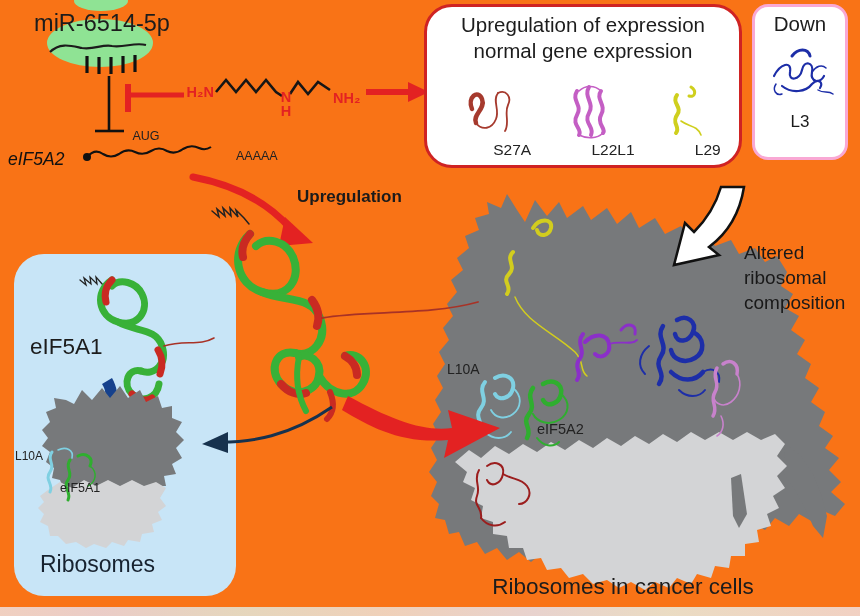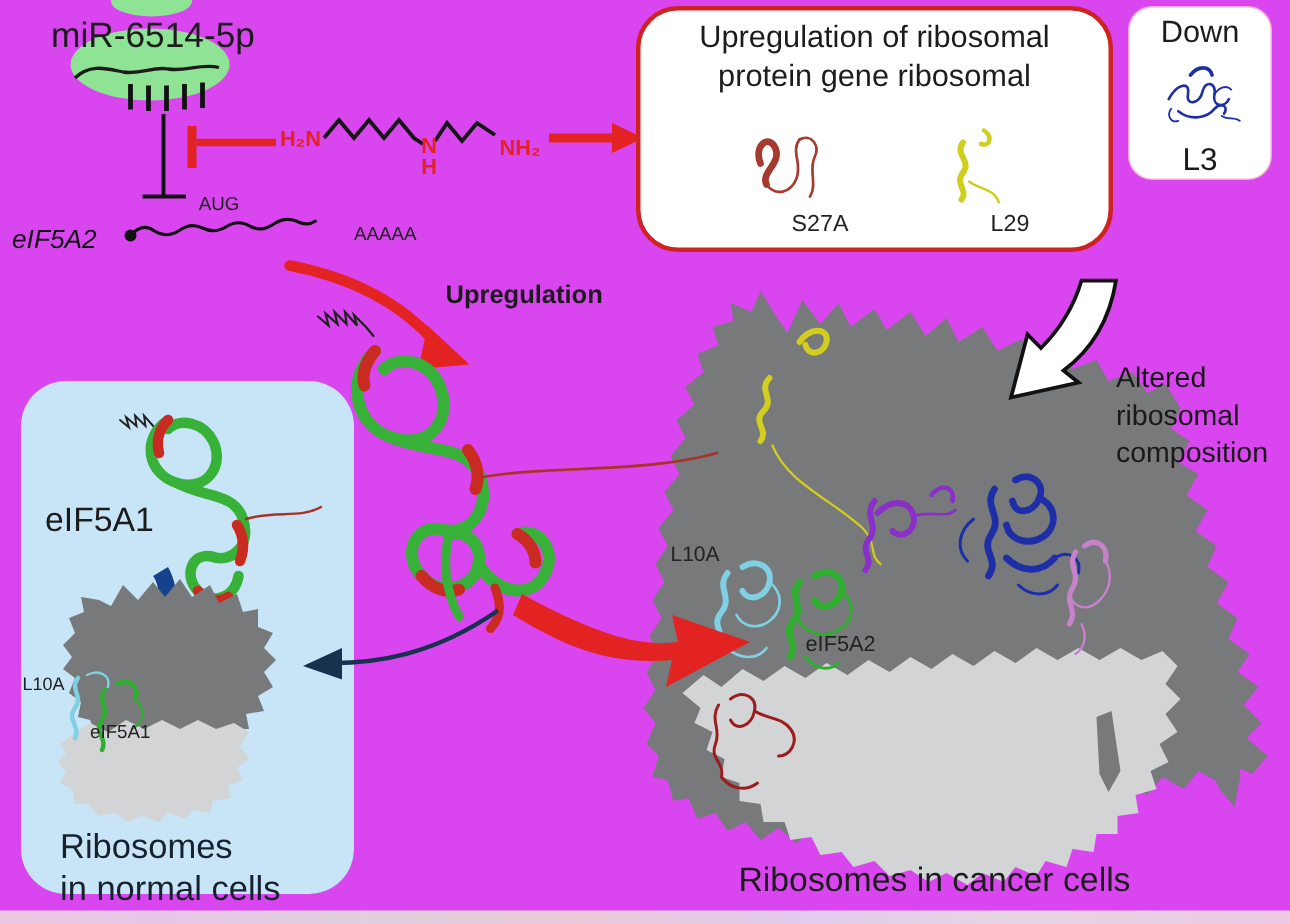--- a/index.html
+++ b/index.html
@@ -1,27 +1,27 @@
 <!DOCTYPE html>
 <html><head>
 <meta charset="utf-8">
 <style>
   html,body{margin:0;padding:0;background:#fff;}
-  .canvas{position:relative;width:860px;height:616px;background:#d946ef;overflow:hidden;
+  .canvas{position:relative;width:860px;height:616px;background:#f97316;overflow:hidden;
           font-family:"Liberation Sans", sans-serif;color:#1a1a1a;}
   .abs{position:absolute;}
   svg{display:block;}
   
   .red-box{left:424px;top:4px;width:318px;height:164px;border:3px solid #cf2323;border-radius:28px;
            box-sizing:border-box;display:flex;flex-direction:column;align-items:center;z-index:3;background:#fff;}
   .red-box .title{margin-top:5px;font-size:20.5px;line-height:26px;text-align:center;color:#1c1c1c;}
   .protein-row{display:flex;flex:1;width:100%;justify-content:space-evenly;align-items:flex-end;padding:0 6px 6px 6px;box-sizing:border-box;}
   .protein-fig{display:flex;flex-direction:column;align-items:center;}
   .protein-fig .plabel{font-size:15.5px;color:#222;margin-top:2px;white-space:nowrap;margin-left:48px;}
-  .blue-box{left:752px;top:4px;width:96px;height:116px;border:1px solid #f9a8d4;border-radius:16px;
+  .blue-box{left:752px;top:4px;width:96px;height:156px;border:3px solid #f9a8d4;border-radius:16px;
             box-sizing:border-box;display:flex;flex-direction:column;align-items:center;z-index:3;background:#fff;}
   .blue-box .title{margin-top:5px;font-size:20.5px;color:#1c1c1c;}
   
   .headline{left:297px;top:182px;font-size:17px;line-height:30px;font-weight:bold;color:#1b1b1b;z-index:4;}
   
   .normal-panel{left:14px;top:254px;width:222px;height:342px;background:#c8e5f7;border-radius:30px;z-index:1;}
   .panel-caption{position:absolute;left:26px;top:296px;font-size:23px;line-height:28px;color:#17222f;}
   .eif5a1-label{position:absolute;left:16px;top:80px;font-size:22.5px;color:#1c1c1c;}
   
   .altered{left:744px;top:240px;font-size:19px;line-height:25px;color:#191919;z-index:4;}
@@ -75,35 +75,47 @@
       <text x="8" y="165" font-size="17.5" font-style="italic" fill="#111">eIF5A2</text>
       <circle cx="87" cy="157" r="4" fill="#111"></circle>
       <path d="M87,157 q8,-9 16,-3 q8,5 16,0 q8,-6 16,-2 q8,4 16,-1 q8,-5 16,0 q8,4 16,-2 q8,-5 16,-1 q6,3 12,-1" fill="none" stroke="#111" stroke-width="2.1"></path>
       <text x="146" y="140" text-anchor="middle" font-size="12.5" fill="#222">AUG</text>
       <text x="236" y="160" text-anchor="start" font-size="12.5" fill="#222">AAAAA</text>
     </g>
   </svg>
 
   <div class="abs red-box">
     <div class="title">
-      <div>Upregulation of ribosomal</div>
-      <div>protein gene ribosomal</div>
+      <div>Upregulation of expression</div>
+      <div>normal gene expression</div>
     </div>
     <div class="protein-row">
       <div class="protein-fig">
         <svg width="52" height="58" viewBox="0 0 52 58">
           <g fill="none" stroke="#a63a2e" stroke-linecap="round">
             <path d="M10,28 C5,16 16,8 20,18 C24,28 10,34 14,42" stroke-width="4.5"></path>
             <path d="M14,42 C20,50 30,48 34,38 C38,28 30,20 36,12" stroke-width="1.8"></path>
             <path d="M36,12 C44,8 50,16 46,24 C42,32 48,42 43,50" stroke-width="1.8"></path>
           </g>
         </svg>
         <div class="plabel">S27A</div>
       </div>
       <div class="protein-fig">
+        <svg width="52" height="58" viewBox="0 0 52 58">
+          <g fill="none" stroke="#c45ec4" stroke-linecap="round">
+            <path d="M14,10 C8,20 20,24 14,34 C8,44 20,48 16,54" stroke-width="4"></path>
+            <path d="M26,6 C20,16 32,22 26,32 C20,42 32,46 28,54" stroke-width="4"></path>
+            <path d="M38,10 C32,18 44,24 38,34 C33,43 44,48 40,52" stroke-width="4"></path>
+            <path d="M16,10 C22,4 32,4 38,10" stroke-width="1.6"></path>
+            <path d="M16,54 C24,58 34,58 40,52" stroke-width="1.6"></path>
+          </g>
+        </svg>
+        <div class="plabel">L22L1</div>
+      </div>
+      <div class="protein-fig">
         <svg width="46" height="58" viewBox="0 0 46 58">
           <g fill="none" stroke="#cfcf1e" stroke-linecap="round">
             <path d="M30,6 C36,10 34,17 28,15" stroke-width="3"></path>
             <path d="M16,14 C10,22 22,26 16,34 C10,42 20,46 15,52" stroke-width="4"></path>
             <path d="M20,40 C28,46 36,44 40,54" stroke-width="1.6"></path>
           </g>
         </svg>
         <div class="plabel">L29</div>
       </div>
     </div>
@@ -114,21 +126,21 @@
     <svg width="76" height="76" viewBox="0 0 76 76">
       <g fill="none" stroke="#1d2ea8" stroke-linecap="round">
         <path d="M12,40 C18,28 30,24 28,36 C26,46 38,44 40,34 C42,24 52,26 50,36 C48,46 58,48 62,40" stroke-width="2.2"></path>
         <path d="M20,50 C30,58 44,56 50,48 C56,42 62,46 58,52" stroke-width="2.2"></path>
         <path d="M30,20 C36,12 46,12 48,20" stroke-width="3"></path>
         <path d="M50,36 C54,30 60,28 64,32" stroke-width="1.5"></path>
         <path d="M56,54 C62,58 66,54 71,58" stroke-width="1.5"></path>
         <path d="M14,48 C10,54 14,60 20,58" stroke-width="1.5"></path>
       </g>
     </svg>
-    <div class="plabel" style="font-size:21px">L3</div>
+    <div class="plabel" style="font-size:17px">L3</div>
   </div>
 
   <div class="abs headline">
     <div>Upregulation</div>
   </div>
 
   <div class="abs normal-panel">
     <svg width="222" height="300" viewBox="0 0 222 300" style="position:absolute;left:0;top:0">
 
       <g fill="none" stroke-linecap="round">
@@ -155,21 +167,20 @@
         <path d="M56,206 C50,214 60,218 54,226 C48,234 58,238 54,246" stroke="#2fae2f" stroke-width="3"></path>
         <path d="M64,202 C72,198 80,204 76,212" stroke="#2fae2f" stroke-width="3"></path>
         <path d="M76,212 C84,218 82,228 74,232" stroke="#2fae2f" stroke-width="1.5"></path>
       </g>
       <text x="1" y="206" font-size="12" fill="#222">L10A</text>
       <text x="46" y="238" font-size="12.5" fill="#222">eIF5A1</text>
     </svg>
     <div class="eif5a1-label">eIF5A1</div>
     <div class="panel-caption">
       <div>Ribosomes</div>
-      <div>in normal cells</div>
     </div>
   </div>
 
   <svg class="abs z1" style="left:425px;top:182px" width="435" height="420" viewBox="0 0 435 420">
     <path d="M100,40 L110,18 L122,34 L134,20 L142,36 L158,24 L166,38 L182,26 L192,42 L206,30 L214,46 L230,36 L240,52 L256,44 L264,58 L280,50 L290,64 L306,58 L314,72 L330,66 L340,80 L352,74 L362,90 L356,104 L368,112 L360,126 L374,134 L366,148 L380,158 L372,172 L386,182 L380,196 L394,206 L386,220 L400,230 L394,244 L408,254 L400,266 L414,276 L404,288 L416,300 L406,310 L420,322 L410,334 L396,328 L388,340 L374,332 L364,344 L350,336 L340,348 L326,340 L314,352 L300,344 L288,356 L274,348 L262,360 L248,352 L236,364 L222,356 L210,368 L196,360 L184,372 L170,364 L158,376 L144,368 L132,378 L118,370 L106,380 L94,370 L82,378 L72,366 L60,372 L52,360 L40,364 L34,350 L24,352 L20,338 L10,336 L14,322 L6,314 L12,300 L4,290 L12,278 L6,266 L14,254 L8,242 L16,230 L10,218 L18,206 L12,194 L20,182 L14,170 L24,158 L18,146 L28,134 L22,122 L32,110 L26,98 L38,88 L32,76 L44,66 L40,54 L54,48 L50,36 L64,32 L62,20 L76,26 L82,12 L92,28 Z" fill="#77797b"></path>
     <path d="M360,262 L376,274 L388,292 L396,312 L402,334 L398,356 L388,344 L380,326 L370,308 L358,290 Z" fill="#77797b"></path>
     <path d="M30,280 L44,268 L56,276 L70,264 L84,272 L98,262 L112,270 L126,260 L140,268 L154,258 L168,266 L182,256 L196,264 L210,254 L224,262 L238,252 L252,260 L266,250 L280,258 L294,250 L308,258 L322,250 L336,258 L350,252 L360,262 L352,274 L362,284 L352,294 L360,306 L348,314 L354,326 L342,332 L346,344 L332,348 L334,360 L320,362 L320,374 L306,374 L304,386 L290,384 L286,396 L272,392 L266,402 L252,396 L244,406 L230,400 L220,408 L206,400 L194,406 L182,398 L168,402 L158,392 L144,396 L136,386 L122,388 L116,376 L102,378 L98,366 L84,366 L82,354 L68,352 L68,340 L56,336 L58,324 L46,318 L50,306 L38,300 L42,290 Z" fill="#d3d4d6"></path>
     <path d="M306,296 l10,-4 l6,40 l-8,14 l-6,-12 Z" fill="#77797b"></path>
 
     <g fill="none" stroke-linecap="round">

